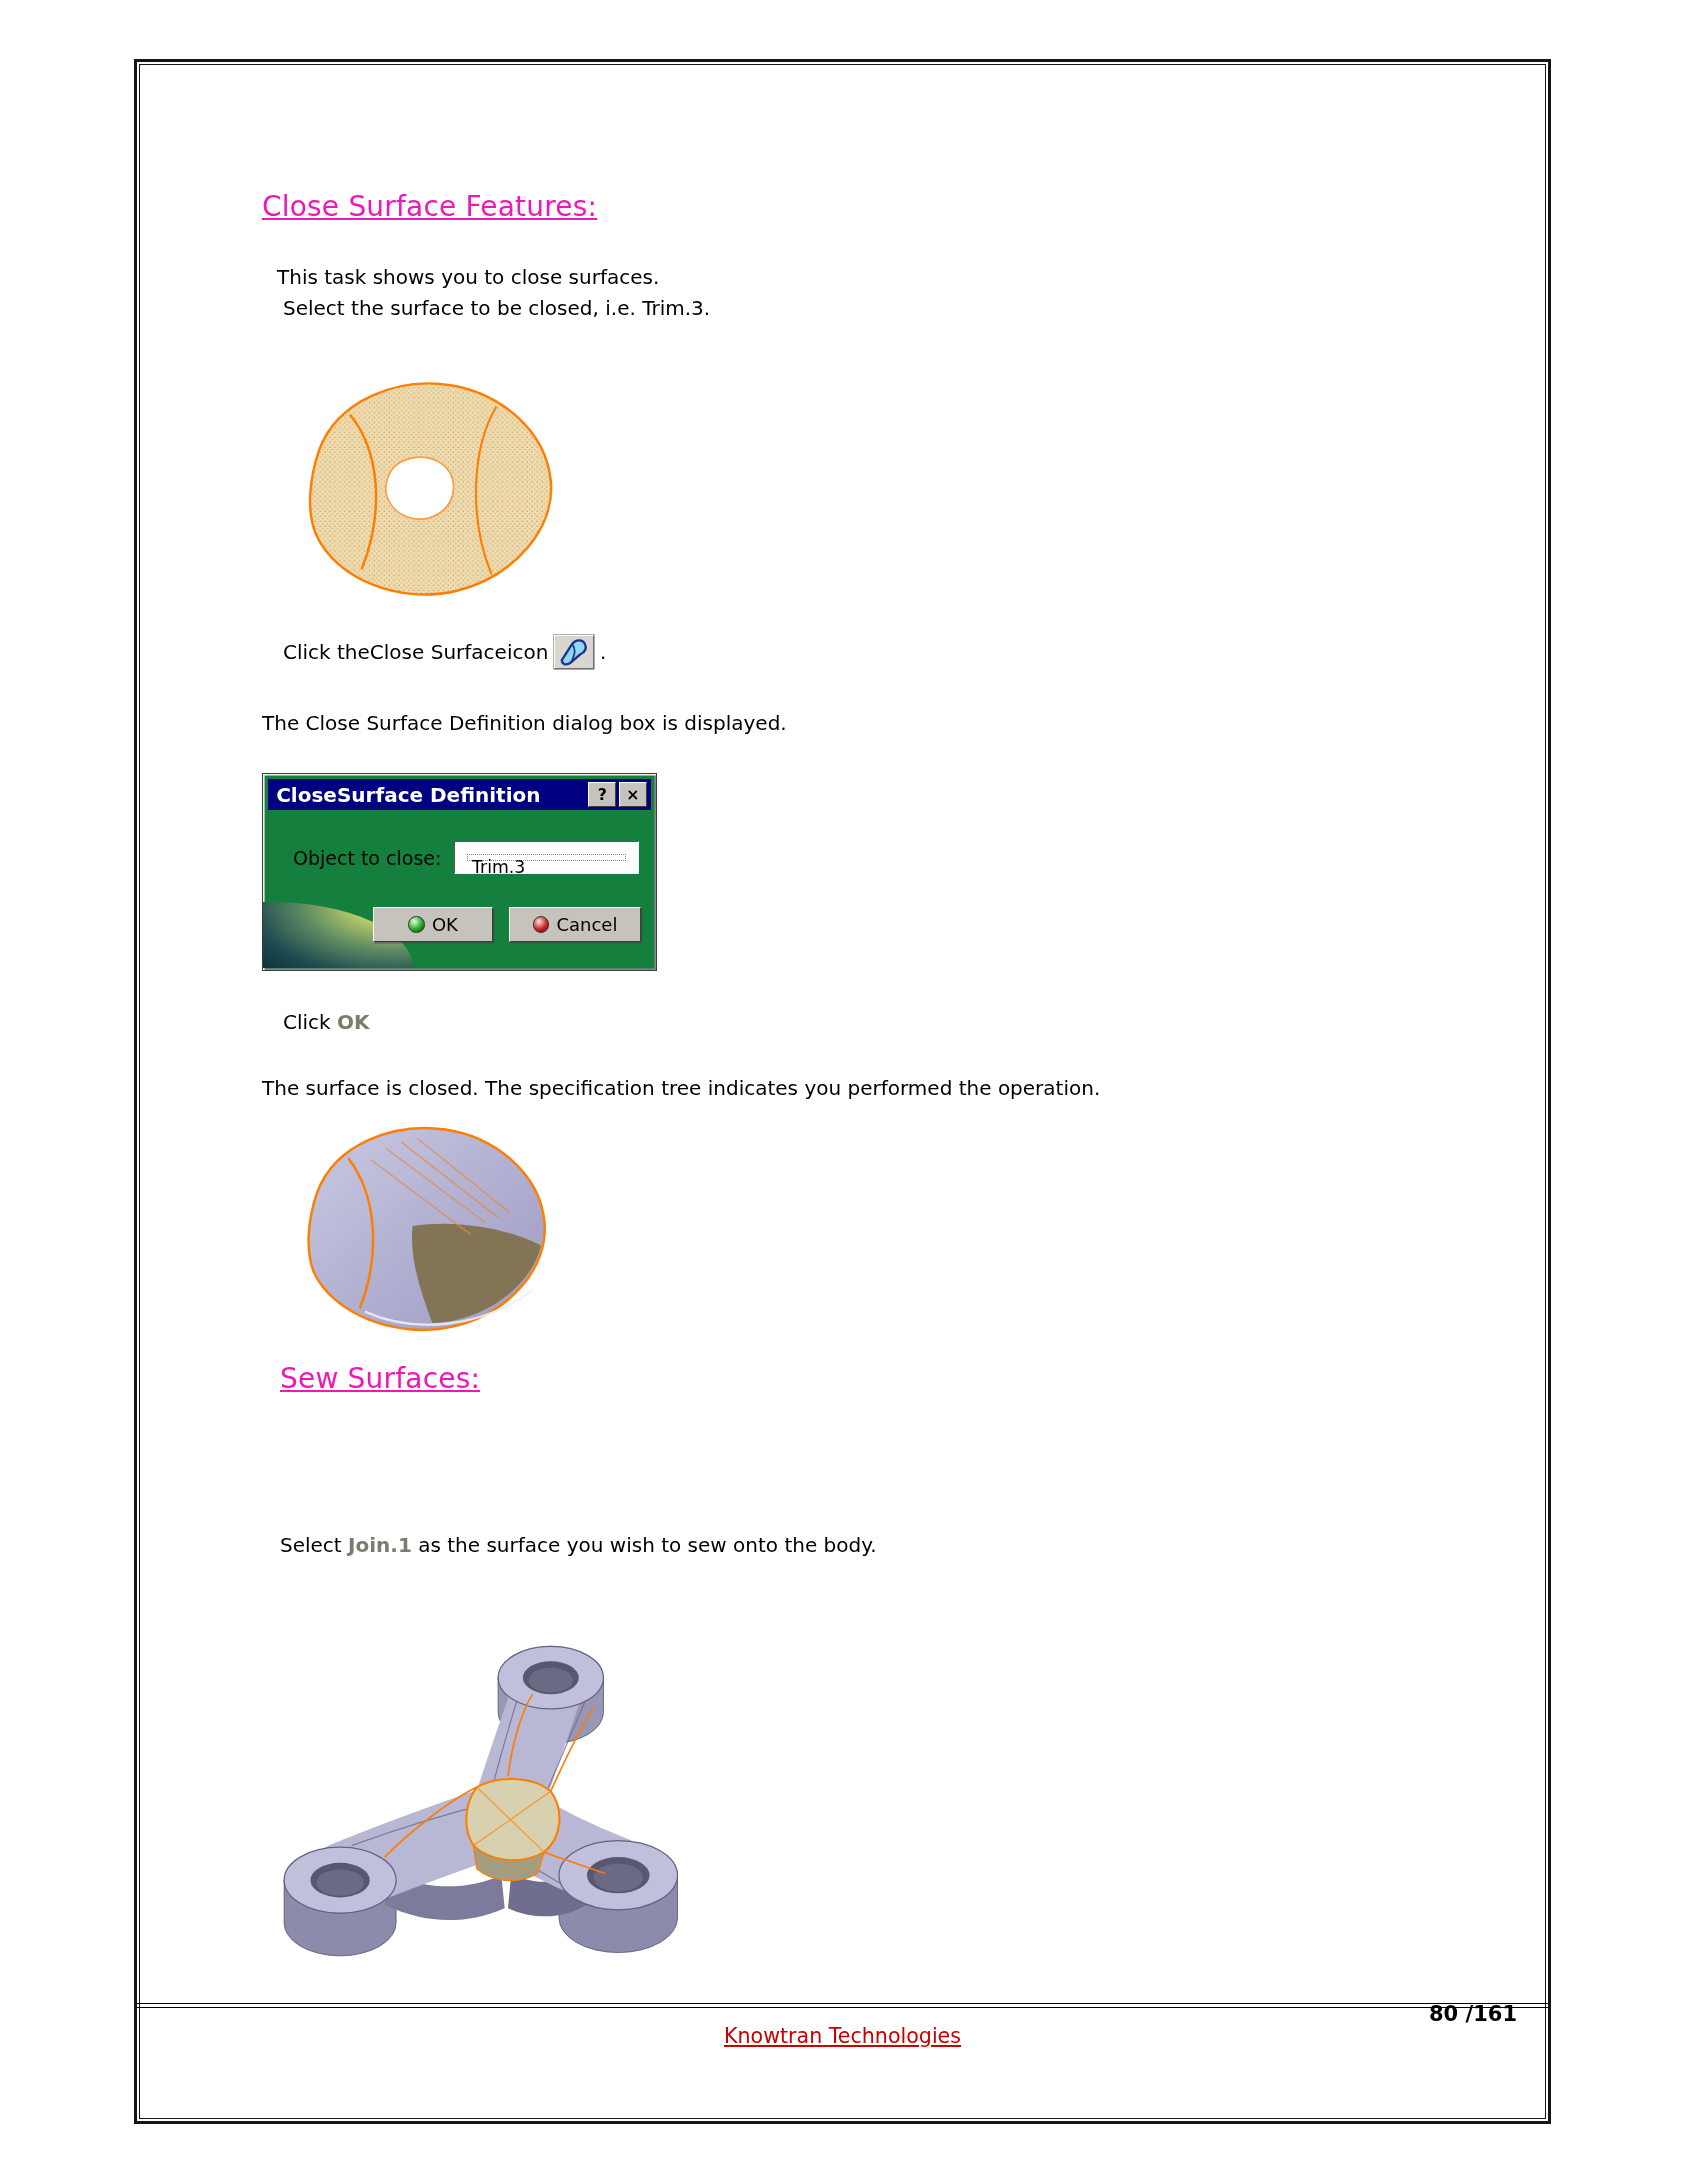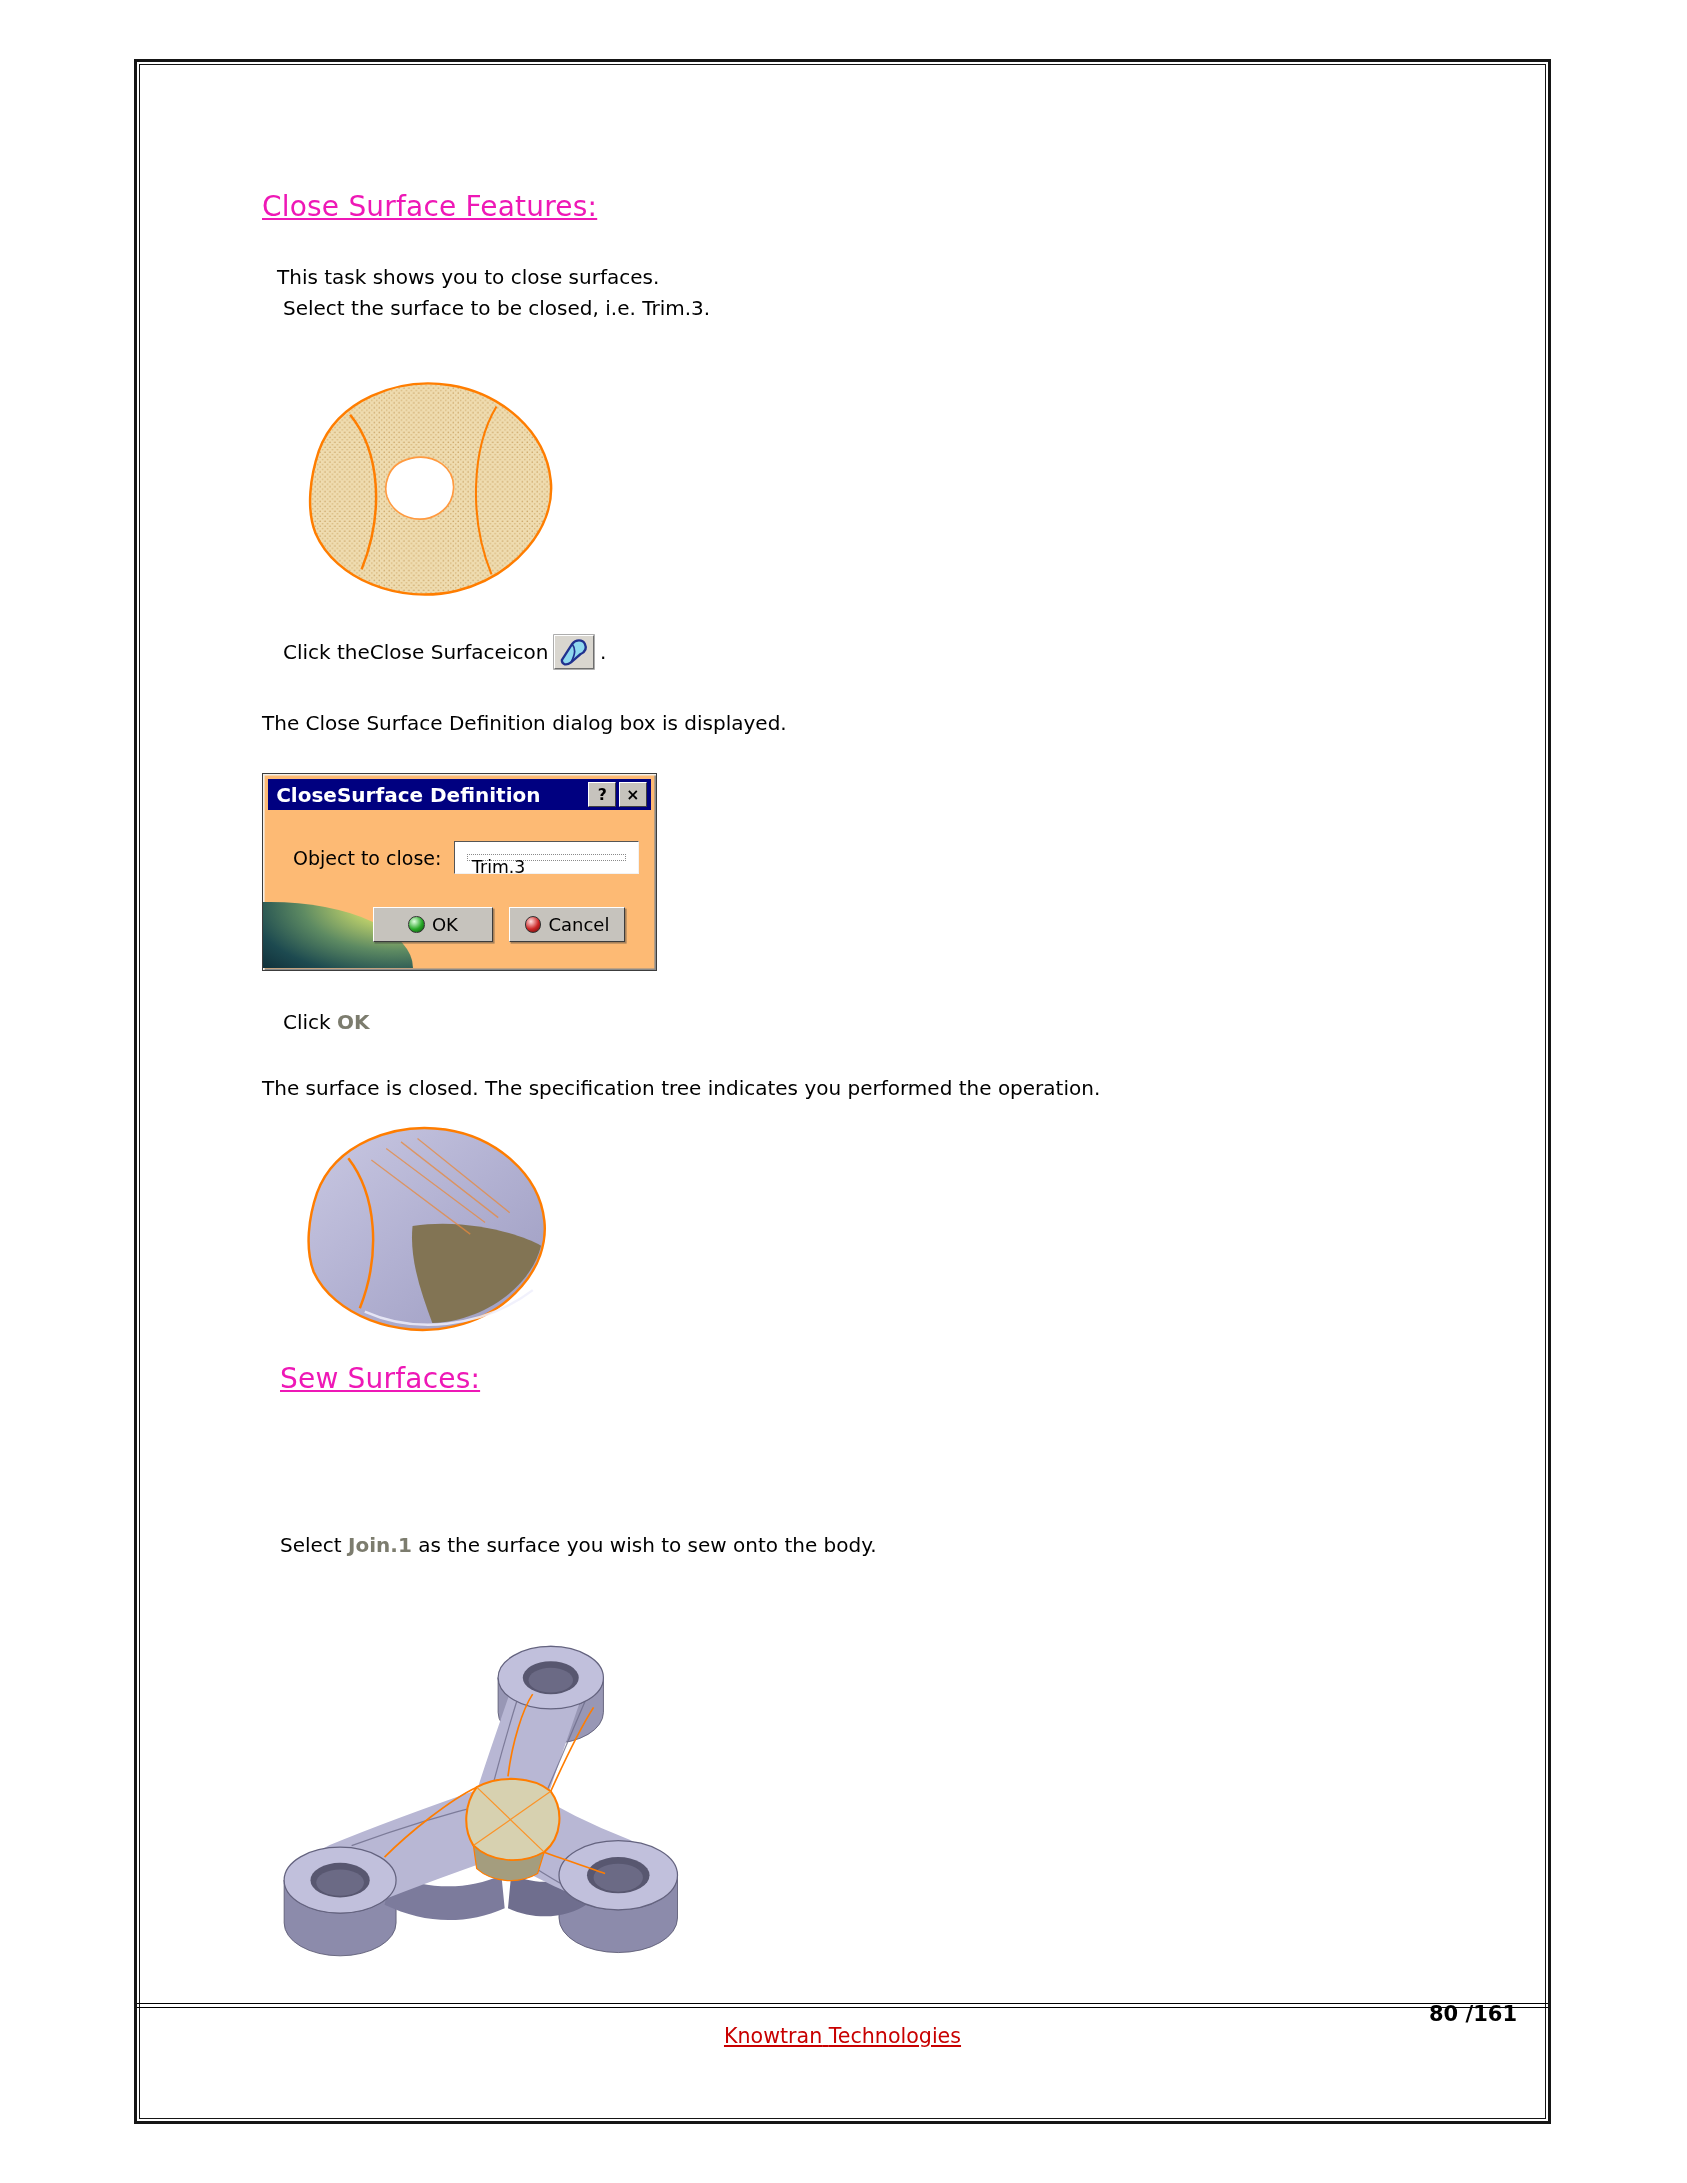--- a/index.html
+++ b/index.html
@@ -27,36 +27,36 @@
   .term-b{color:#7c7c6e;font-weight:bold}
 
   .img{position:absolute}
   .img1{left:152px;top:310px}
   .img2{left:152px;top:1055px}
   .img3{left:124px;top:1540px}
 
   .toolbar-btn{display:inline-flex;align-items:center;justify-content:center;width:40px;height:34px;background:#d9d6cf;border:1.6px solid;border-color:#ffffff #6e6e6e #6e6e6e #ffffff;box-shadow:0 0 0 0.8px #9a9a9a;margin:0 5.8px}
 
   
-  .dialog-shot{position:absolute;left:125px;top:711px;width:395px;height:198px;background:#fdba74;border:1.6px solid #3c3c3c;box-shadow:inset 1.6px 1.6px 0 #f2efe9,inset -1.6px -1.6px 0 #8a8a8a;padding:5px}
+  .dialog-shot{position:absolute;left:125px;top:711px;width:395px;height:198px;background:#15803d;border:1.6px solid #3c3c3c;box-shadow:inset 1.6px 1.6px 0 #f2efe9,inset -1.6px -1.6px 0 #8a8a8a;padding:5px}
   .dlg-title{height:31px;background:#000080;display:flex;align-items:center;padding:0 4.1px 0 8.2px}
   .dlg-title-text{color:#fff;font-weight:bold;font-size:20px;white-space:nowrap}
   .dlg-btns{margin-left:auto;display:flex;gap:2.5px}
   .dlg-sys{width:28px;height:25px;background:#c6c3bd;border:1.6px solid;border-color:#ffffff #404040 #404040 #ffffff;font-size:15.7px;font-weight:bold;font-family:inherit;display:flex;align-items:center;justify-content:center;cursor:default;color:#000}
   .dlg-client{position:relative;height:153px}
   .viewport-blob{position:absolute;left:-5px;bottom:-5px;width:150px;height:66px;z-index:0;
     background:radial-gradient(130% 150% at 88% 2%,#eaea8e 0%,#b8cc6a 22%,#5d8a62 48%,#1d4a50 75%,#0c2833 100%);
     border-top-right-radius:95% 100%}
   .dlg-label{position:absolute;left:25px;top:37px;font-size:19px;z-index:1;white-space:nowrap}
   .dlg-field{position:absolute;left:186px;top:31px;width:185px;height:33px;background:#fff;border:1.6px solid;border-color:#555 #f2f2f2 #f2f2f2 #555;z-index:1;padding:12px}
   .dlg-field-text{display:block;height:100%;border:0.8px dotted #8a8a8a;font-size:17.3px;padding:1.6px 4.1px;white-space:nowrap}
   .dlg-actions{position:absolute;left:0;top:97px;width:100%;height:36px;z-index:1}
   .win-btn{position:absolute;height:35px;background:#c6c3bd;border:1.6px solid;border-color:#ffffff #3c3c3c #3c3c3c #ffffff;box-shadow:1.6px 1.6px 0 rgba(60,60,60,.45);display:flex;align-items:center;justify-content:center;gap:7.4px;font-size:18px;font-family:inherit;cursor:default;color:#000}
   .btn-ok{left:105px;width:120px}
-  .btn-cancel{left:241px;width:116px}
+  .btn-cancel{left:241px;width:132px}
   .sphere{width:16.5px;height:16.5px;border-radius:50%;border:0.8px solid #333;flex:0 0 auto}
   .sphere.green{background:radial-gradient(circle at 35% 30%,#e0ffe0,#27a827 55%,#0a4d0a)}
   .sphere.red{background:radial-gradient(circle at 35% 30%,#ffe0e0,#cc2525 55%,#5a0a0a)}
 
   
   .footer-sep{position:absolute;left:0;top:1941px;width:100%;height:5px;border-top:1.6px solid #000;border-bottom:1.6px solid #000}
   .footer-company{position:absolute;left:0;top:1962px;width:100%;text-align:center;font-size:20.6px;font-weight:normal;color:#c80000;text-decoration:underline}
   .footer-address{position:absolute;left:0;top:2000px;width:100%;text-align:center;font-size:16.5px;color:#101010}
   .footer-address sup{font-size:10.7px}
   .footer-page{position:absolute;right:31px;top:1940px;font-size:21px;font-weight:bold}

